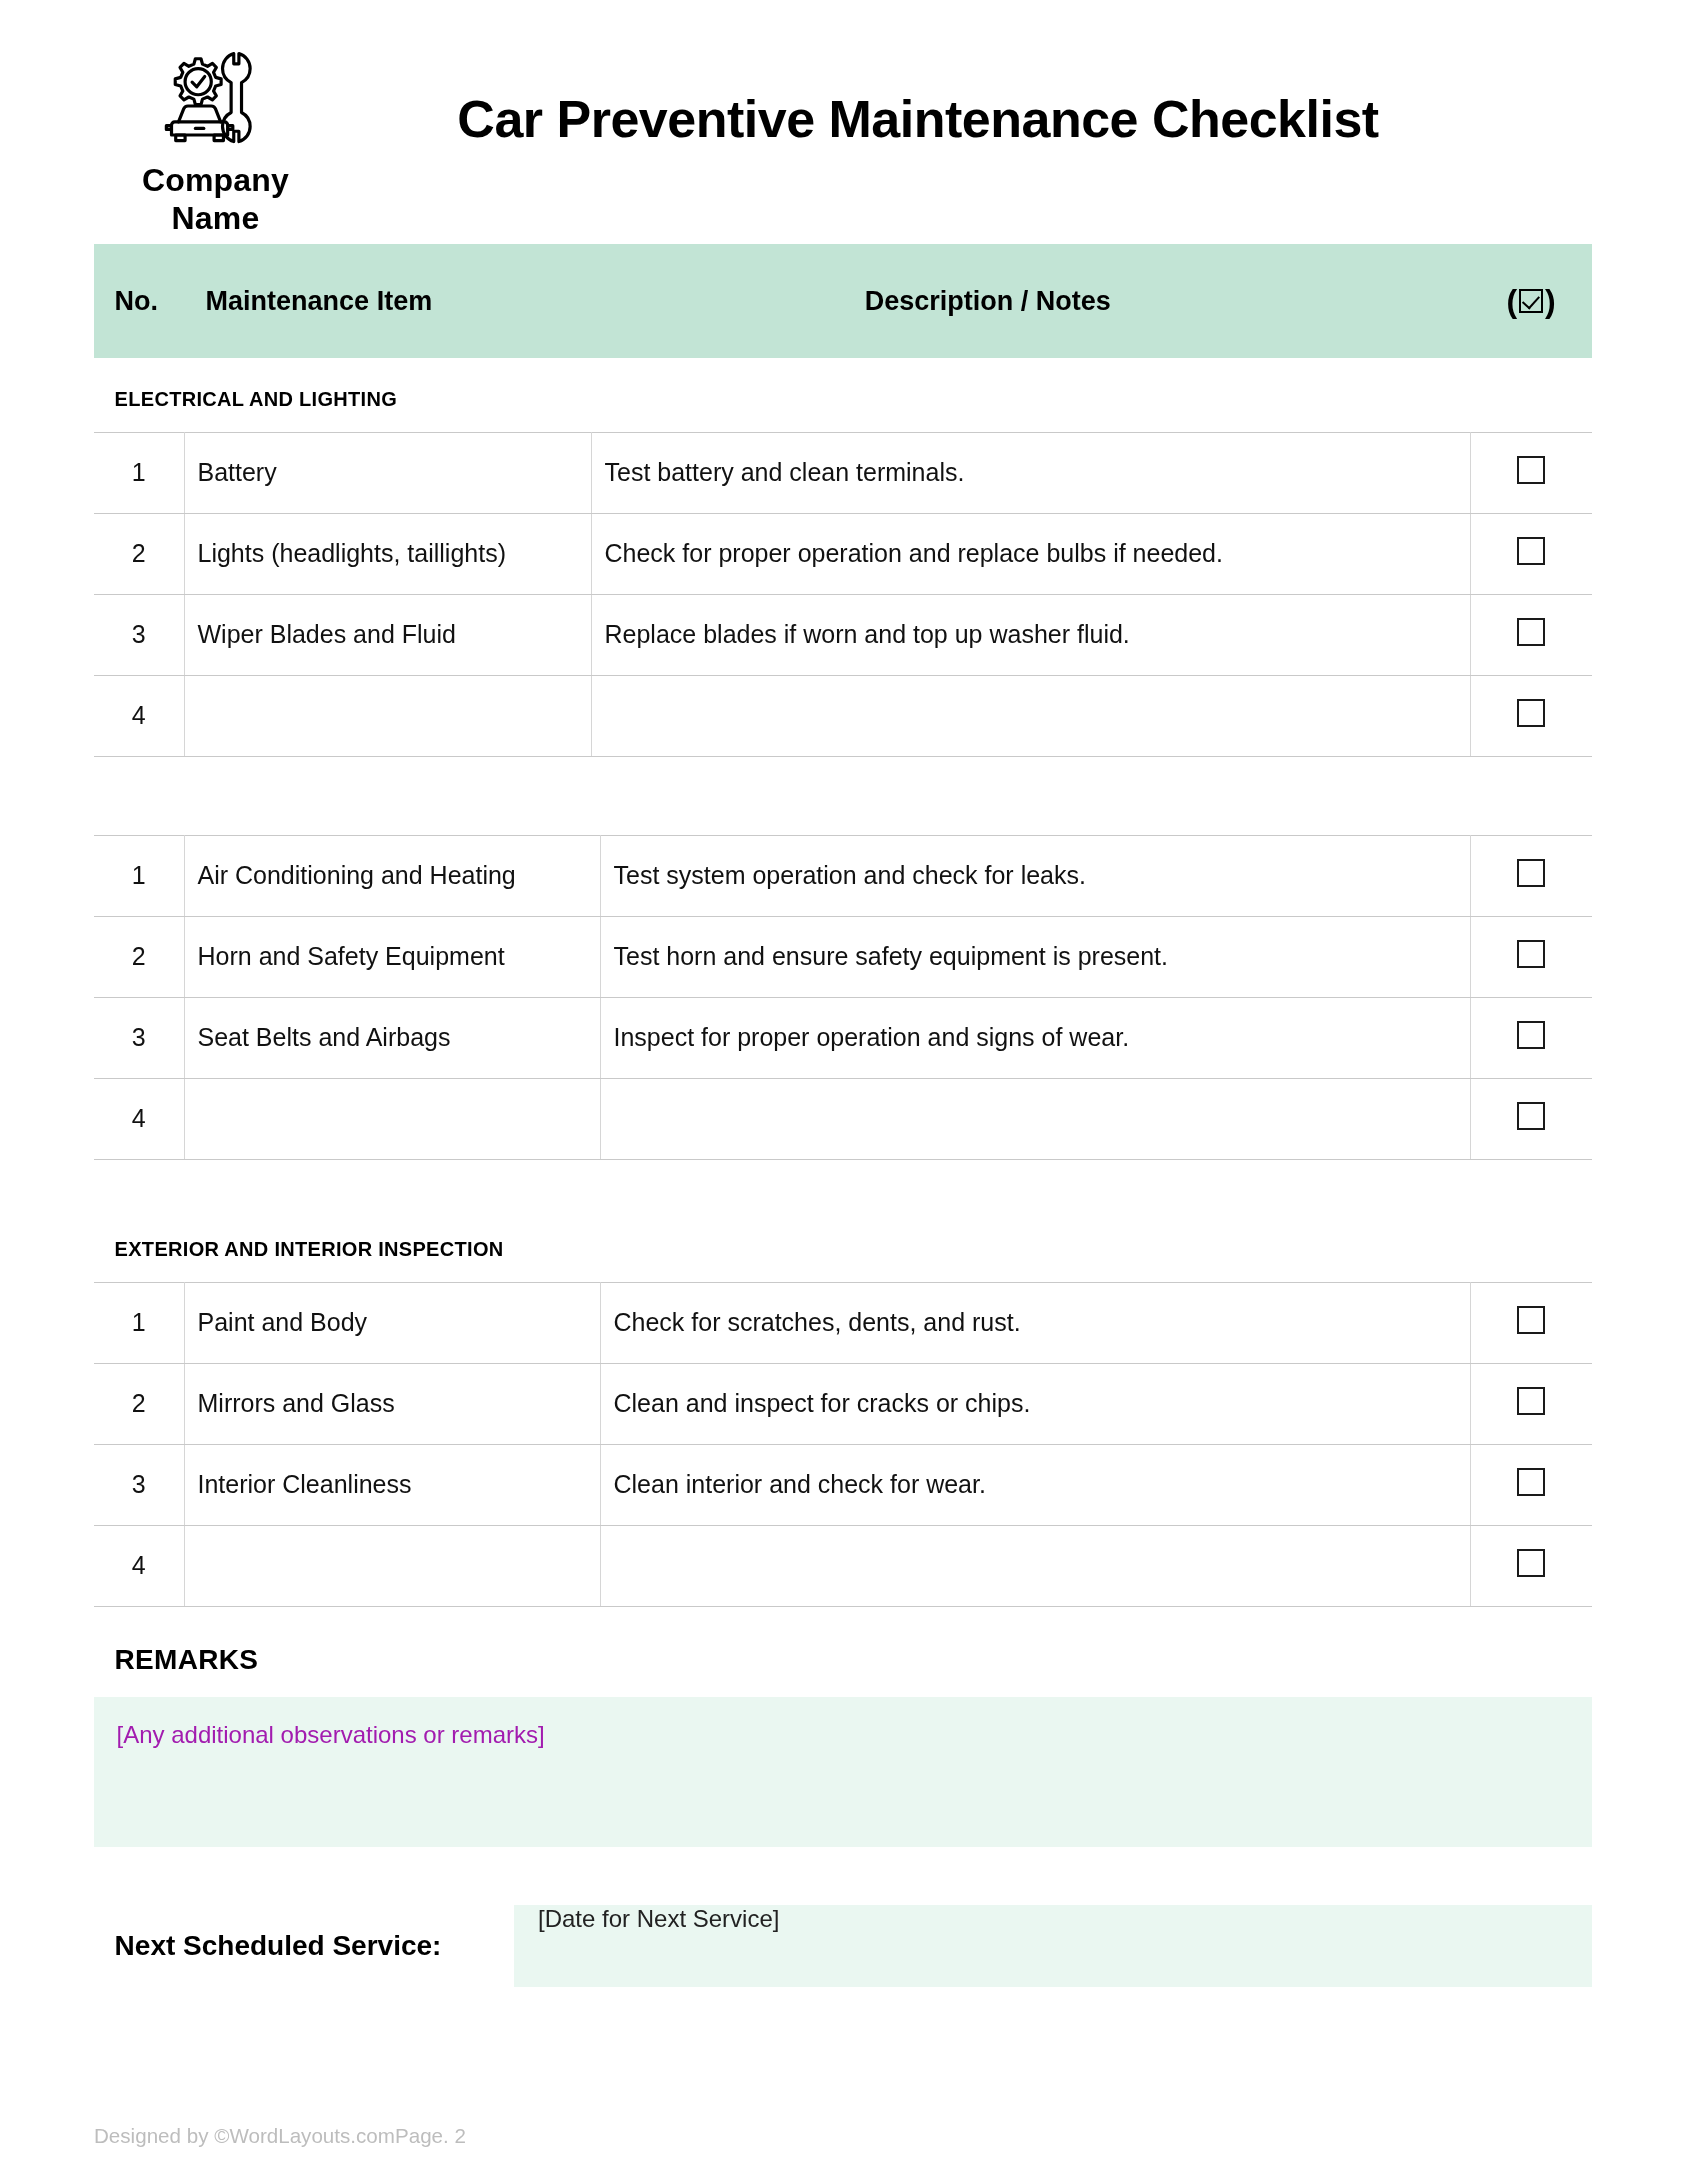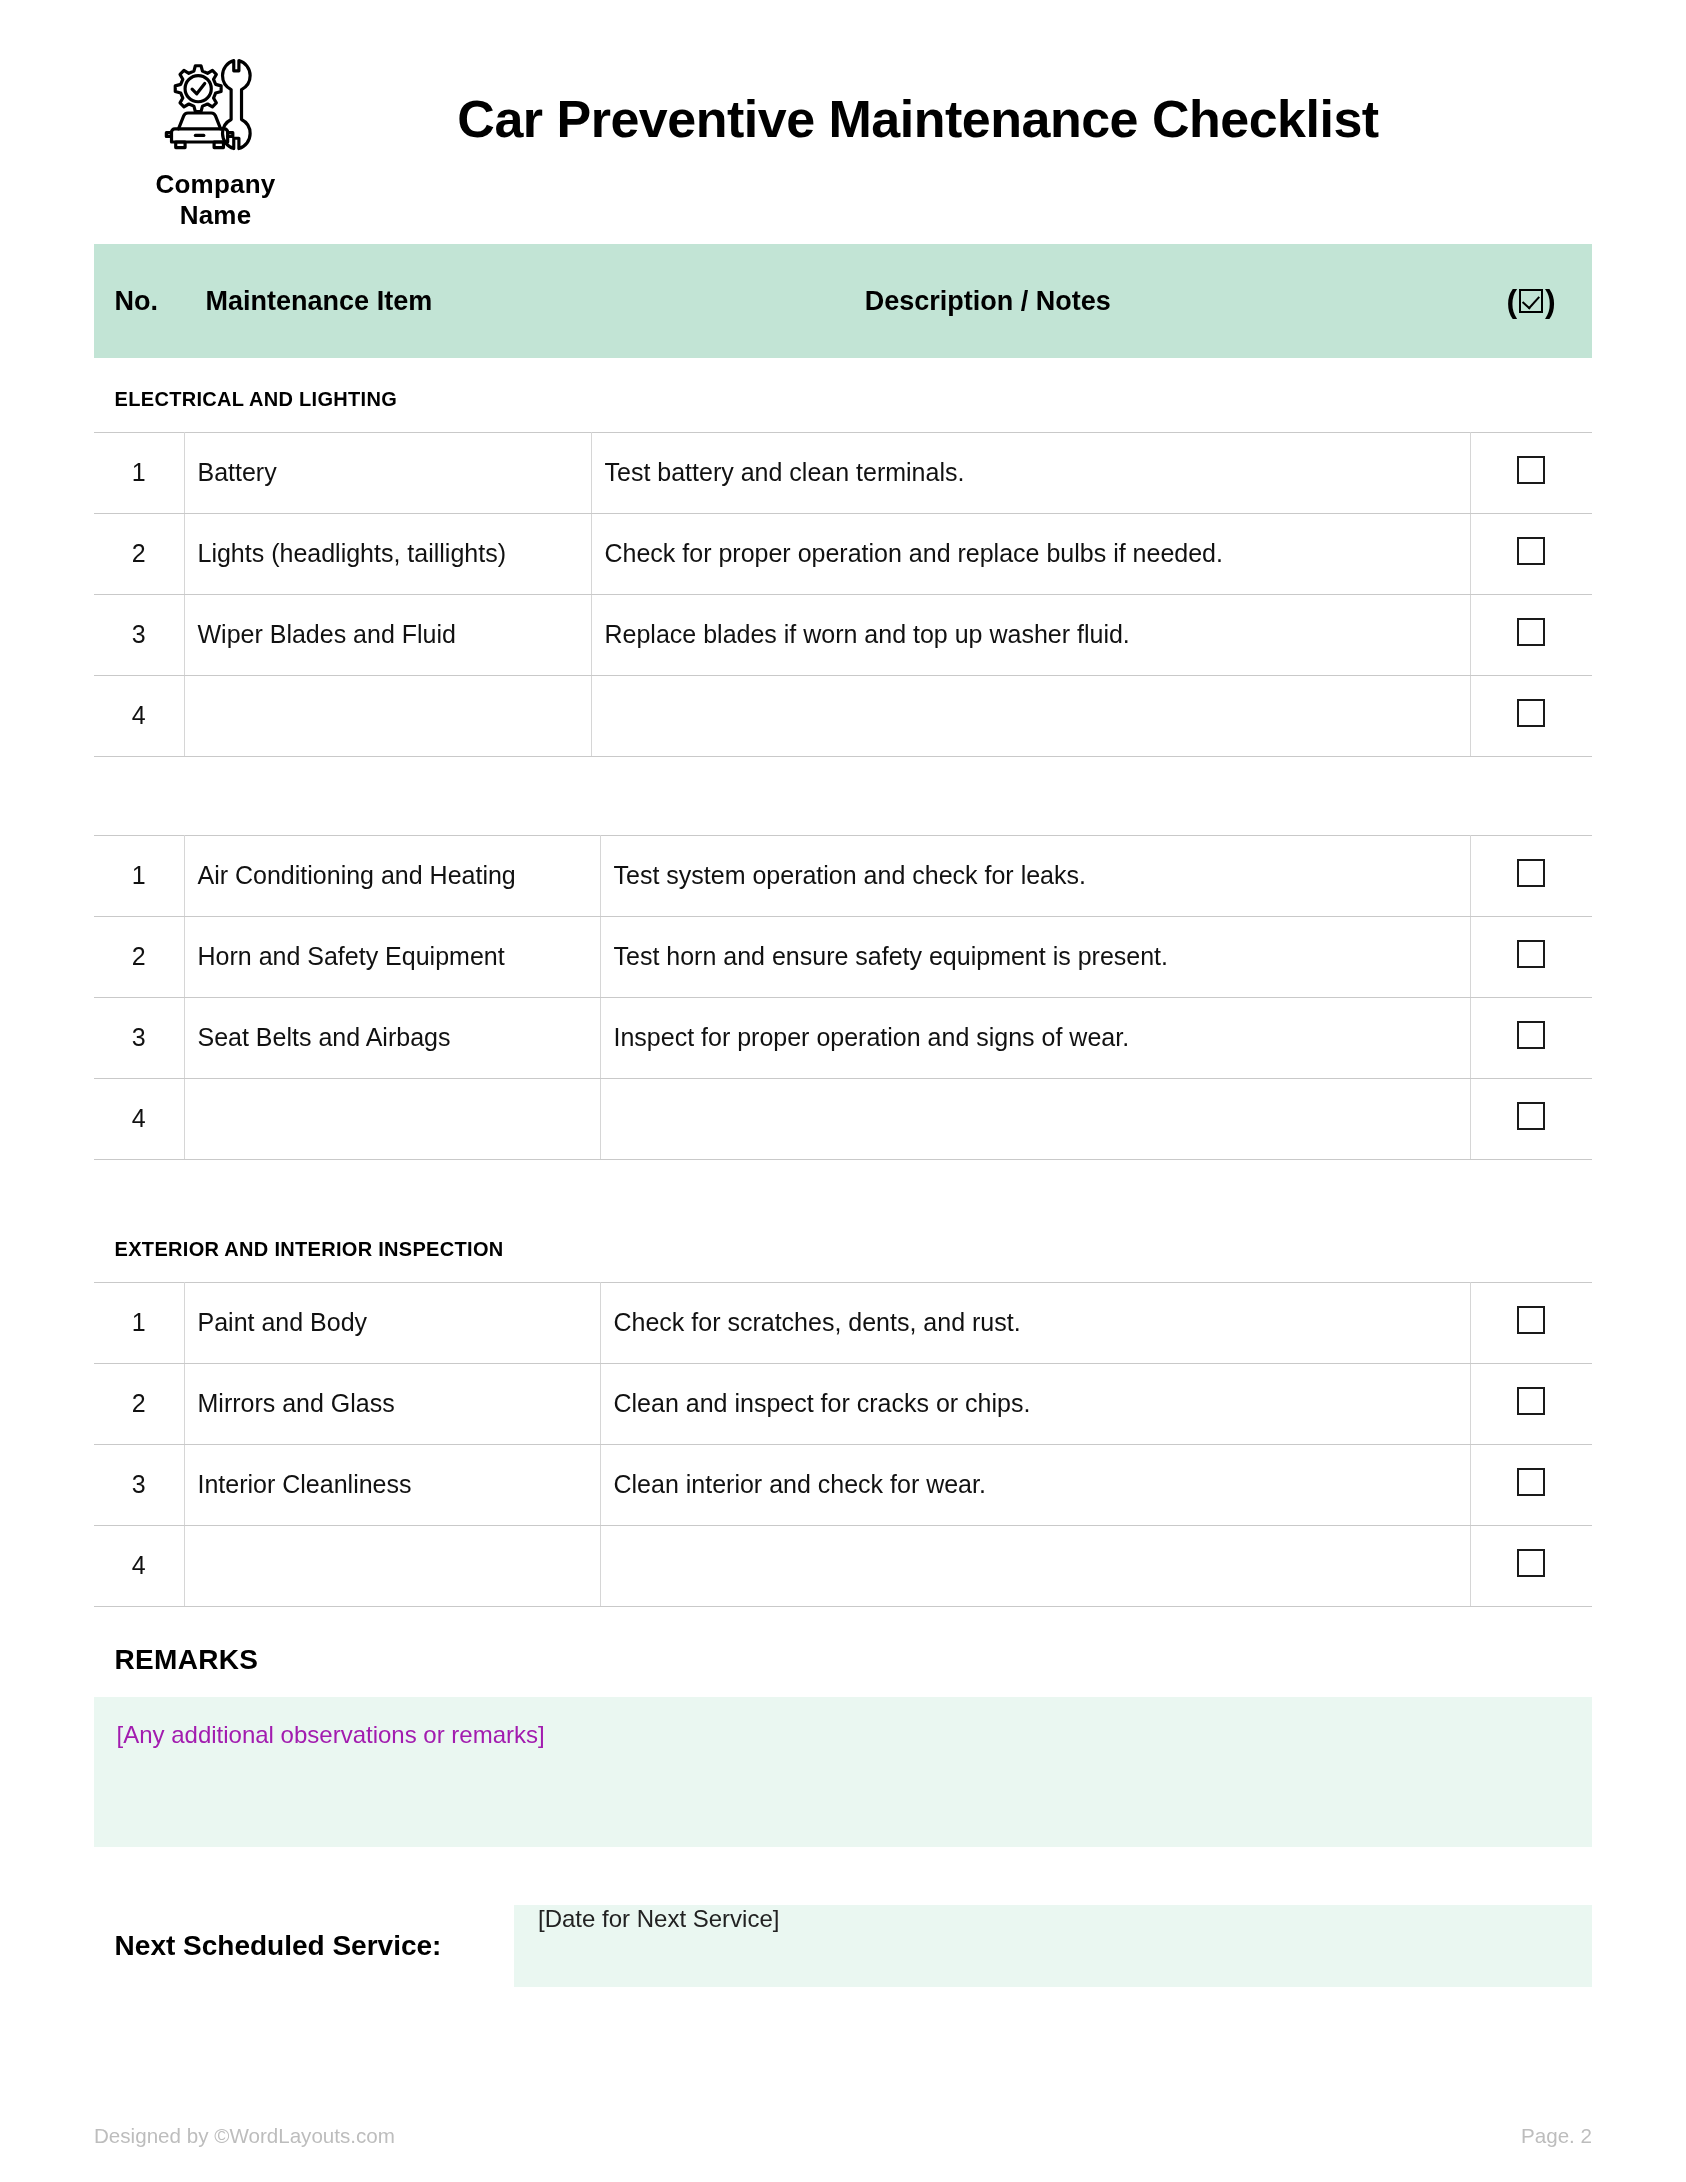--- a/index.html
+++ b/index.html
@@ -40,21 +40,21 @@
     align-items: center;
     flex: 0 0 auto;
   }
   .logo-mark {
     width: 117px;
     height: 111px;
     display: block;
   }
   .logo-text {
     margin-top: 8px;
-    font-size: 26px;
+    font-size: 32px;
     font-weight: bold;
     line-height: 1.18;
     text-align: center;
     letter-spacing: 0.2px;
     color: #000;
   }
   .doc-title-wrap {
     flex: 1 1 auto;
     display: flex;
     justify-content: center;
@@ -223,24 +223,23 @@
     align-items: flex-start;
     padding-left: 24px;
     font-size: 24px;
     color: #222;
   }
 
   
   .footer {
     position: absolute;
     left: 94px;
-    right: 94px;
+    right: 84px;
     bottom: 34px;
     display: flex;
-    justify-content: space-between;
     align-items: center;
     font-size: 20.6px;
     color: #bdbdbd;
   }
 </style>
 </head>
 <body>
 
 <div class="page">
 

